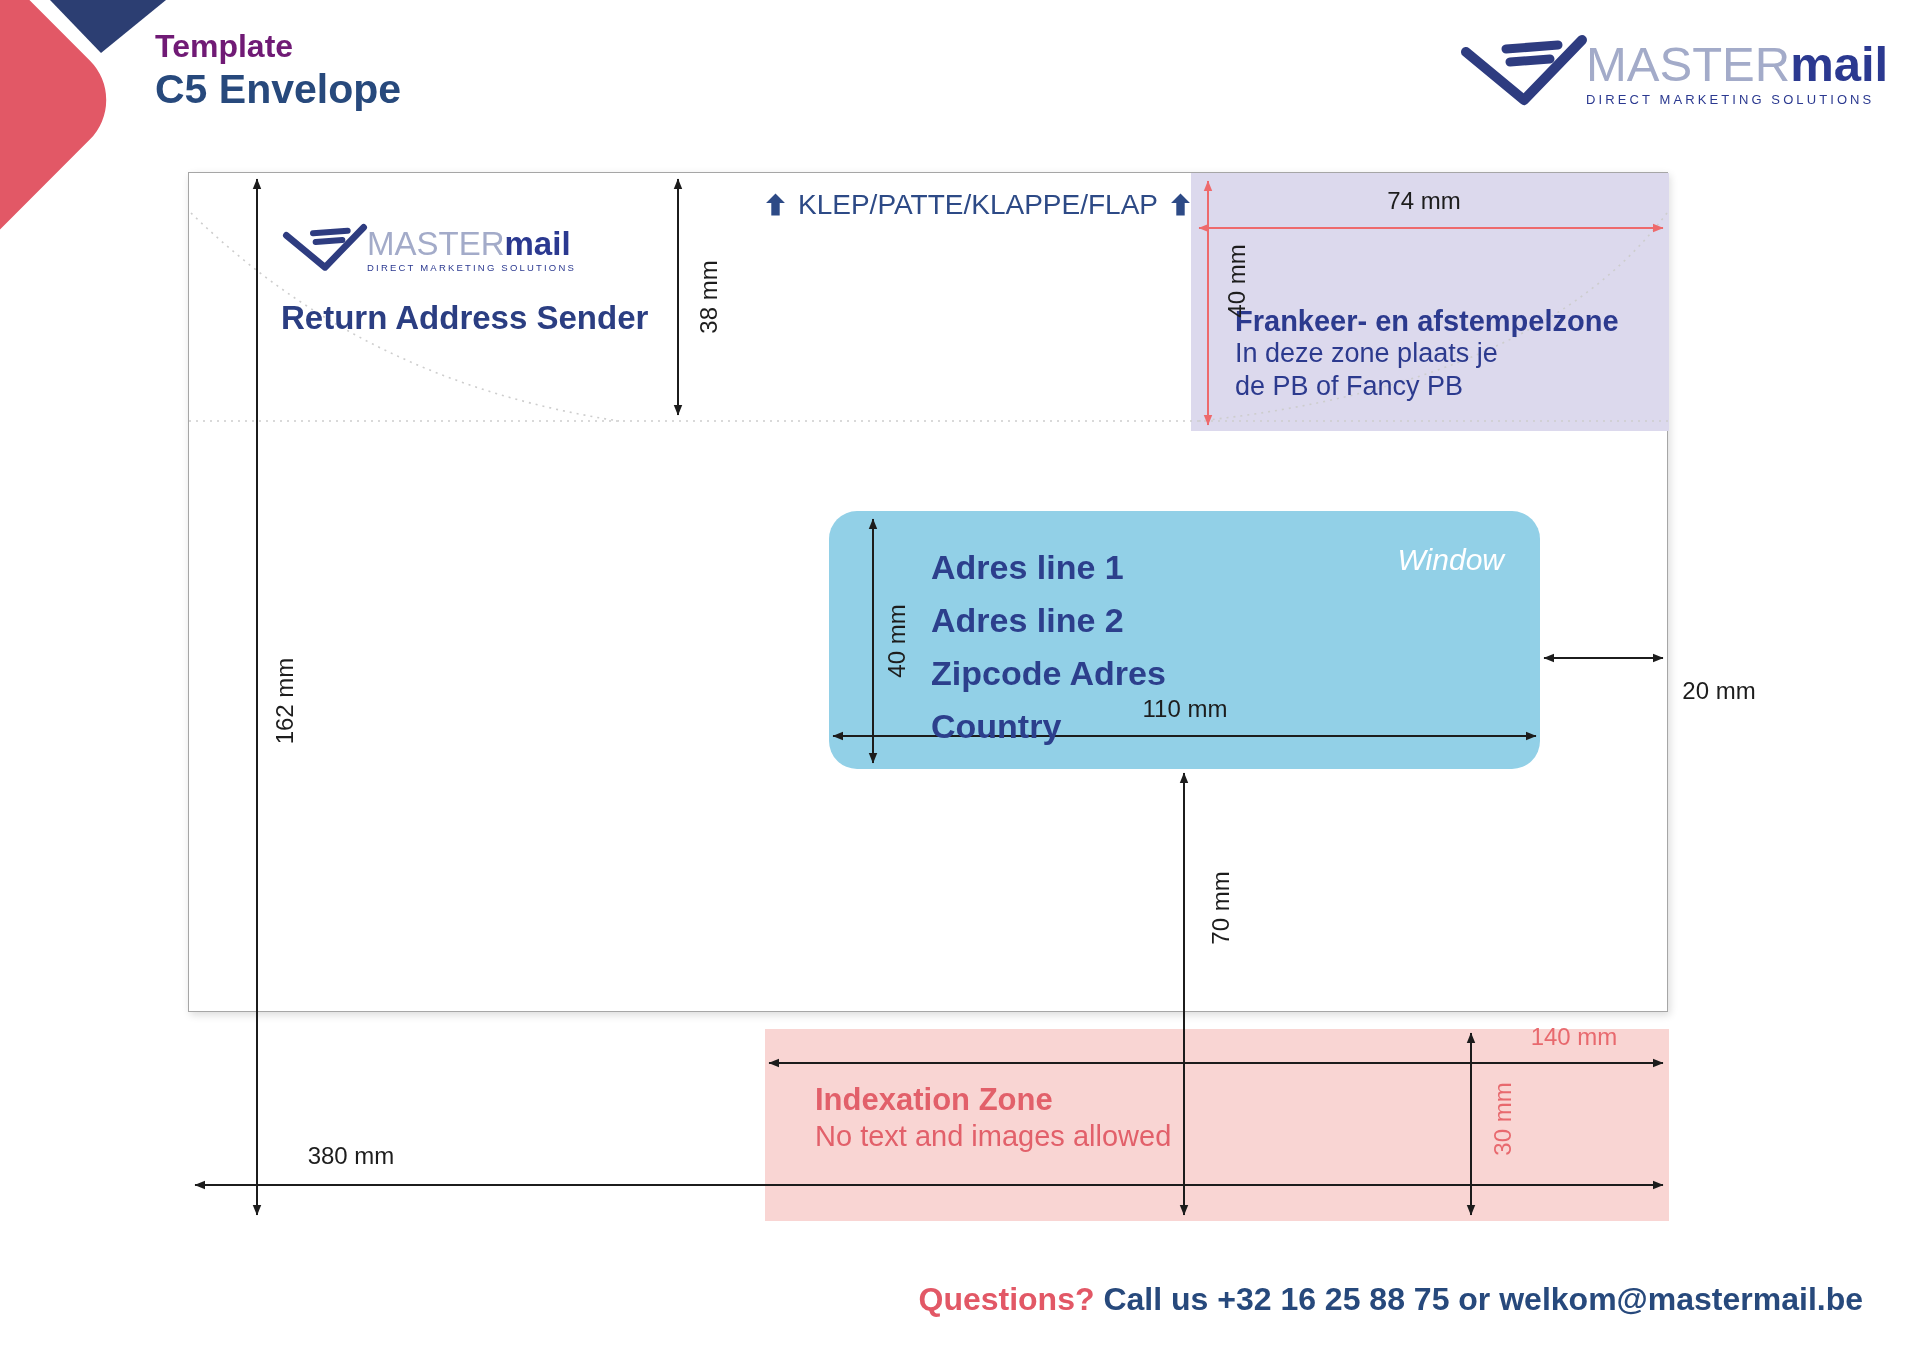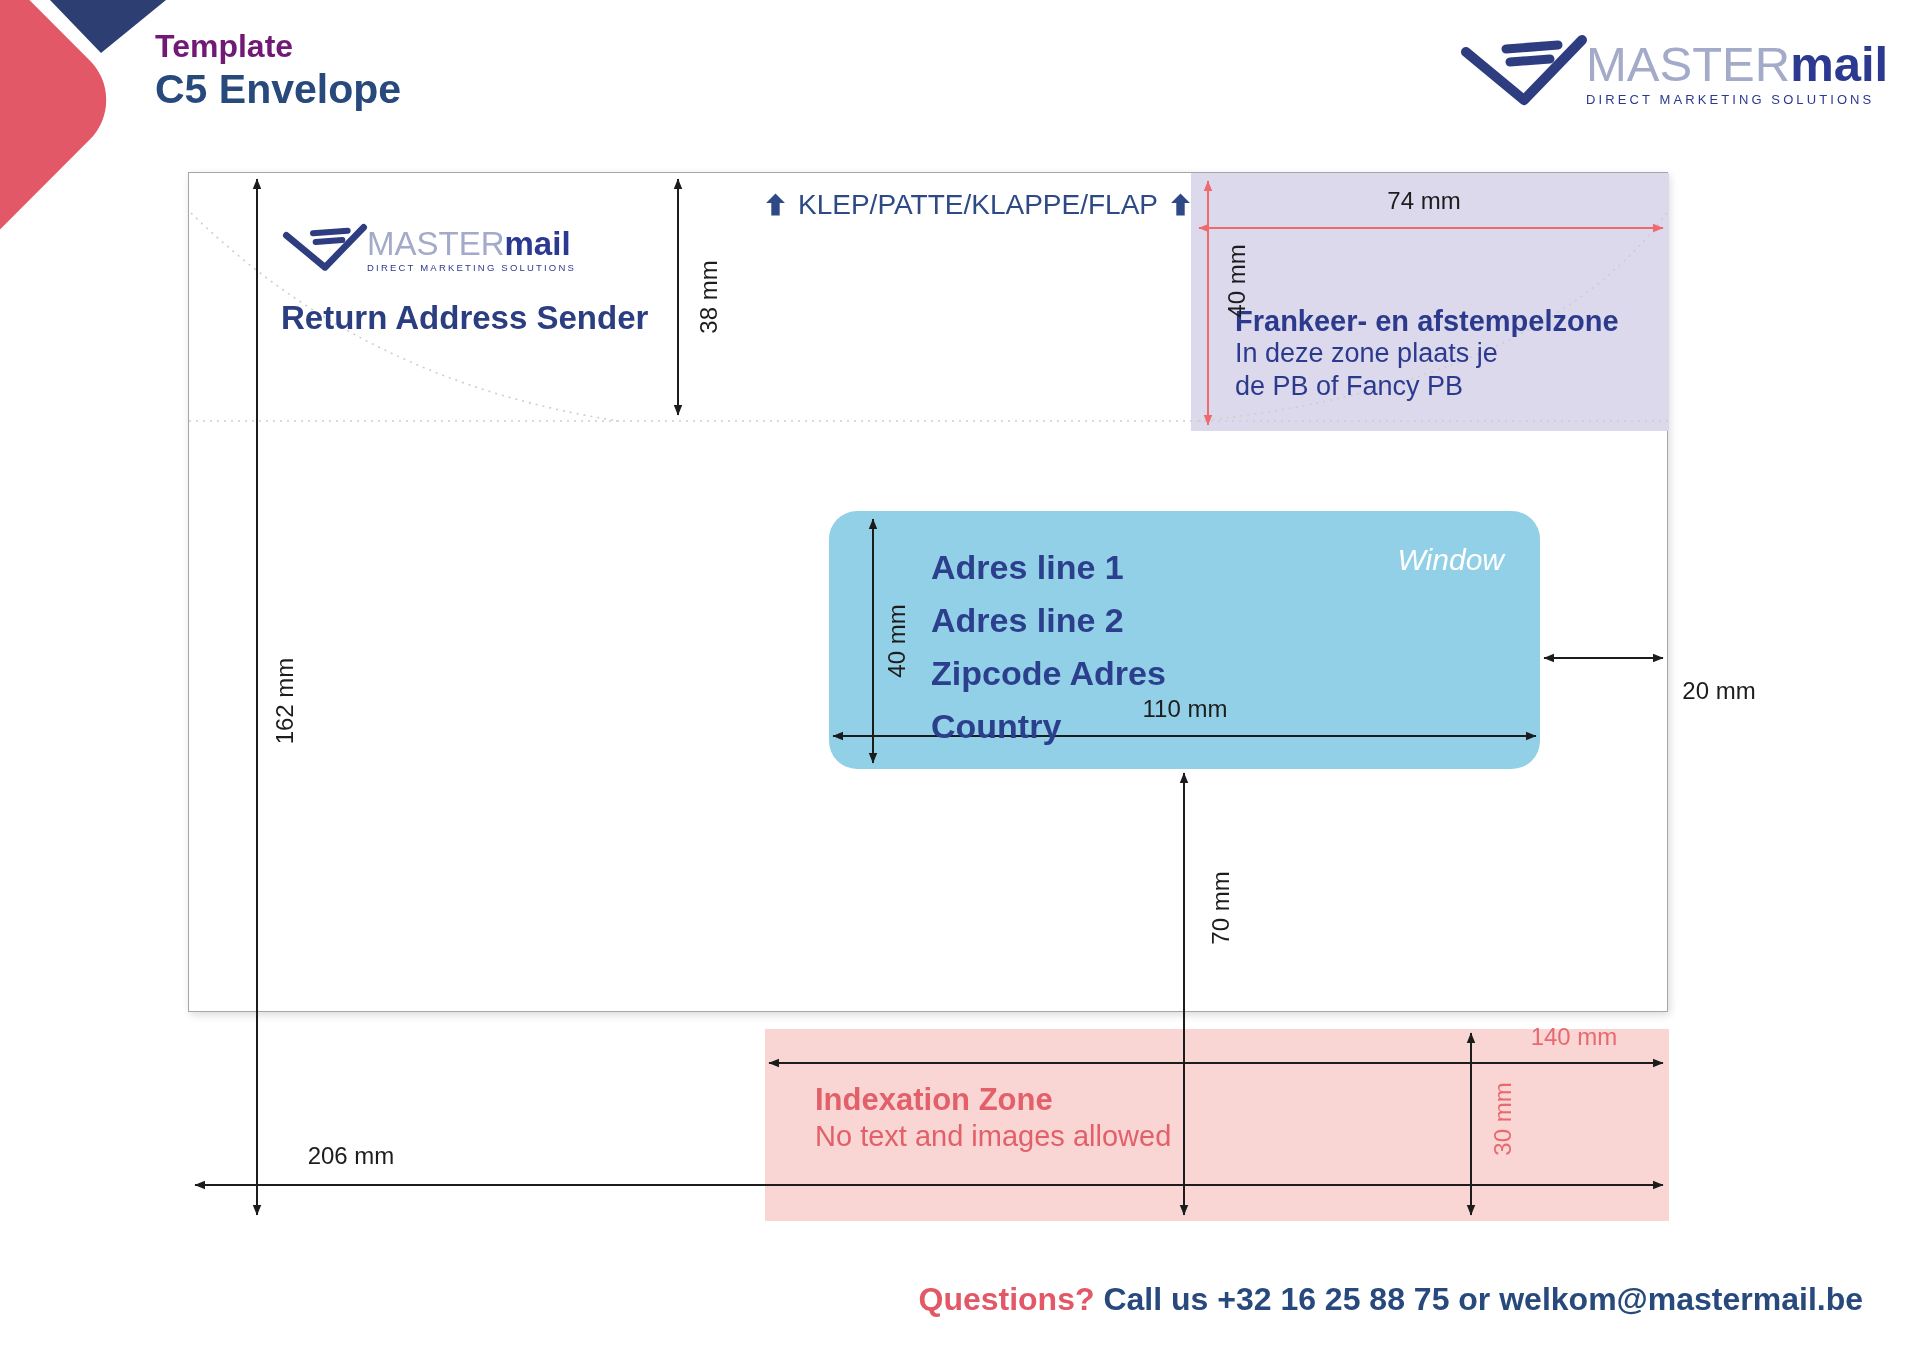--- a/index.html
+++ b/index.html
@@ -178,21 +178,21 @@
       <div>Country</div>
     </div>
     <div class="window-label">Window</div>
 
     <div class="index-text">
       <div class="index-title">Indexation Zone</div>
       <div class="index-sub">No text and images allowed</div>
     </div>
 
     <div class="vlabel" style="left:96px; top:528px;">162 mm</div>
-    <div class="hlabel" style="left:162px; top:983px;">206 mm</div>
+    <div class="hlabel" style="left:162px; top:983px;">380 mm</div>
     <div class="vlabel" style="left:520px; top:124px;">38 mm</div>
     <div class="hlabel" style="left:1235px; top:28px;text-align:right;">74 mm</div>
     <div class="vlabel" style="left:1048px; top:108px;">40 mm</div>
     <div class="vlabel" style="left:708px; top:468px;">40 mm</div>
     <div class="hlabel" style="left:996px; top:536px;">110 mm</div>
     <div class="hlabel" style="left:1490px; top:518px;margin-left:40px;">20 mm</div>
     <div class="vlabel" style="left:1032px; top:735px;">70 mm</div>
     <div class="hlabel pinklabel" style="left:1385px; top:864px;">140 mm</div>
     <div class="vlabel pinklabel" style="left:1314px; top:946px;">30 mm</div>
   </div>

